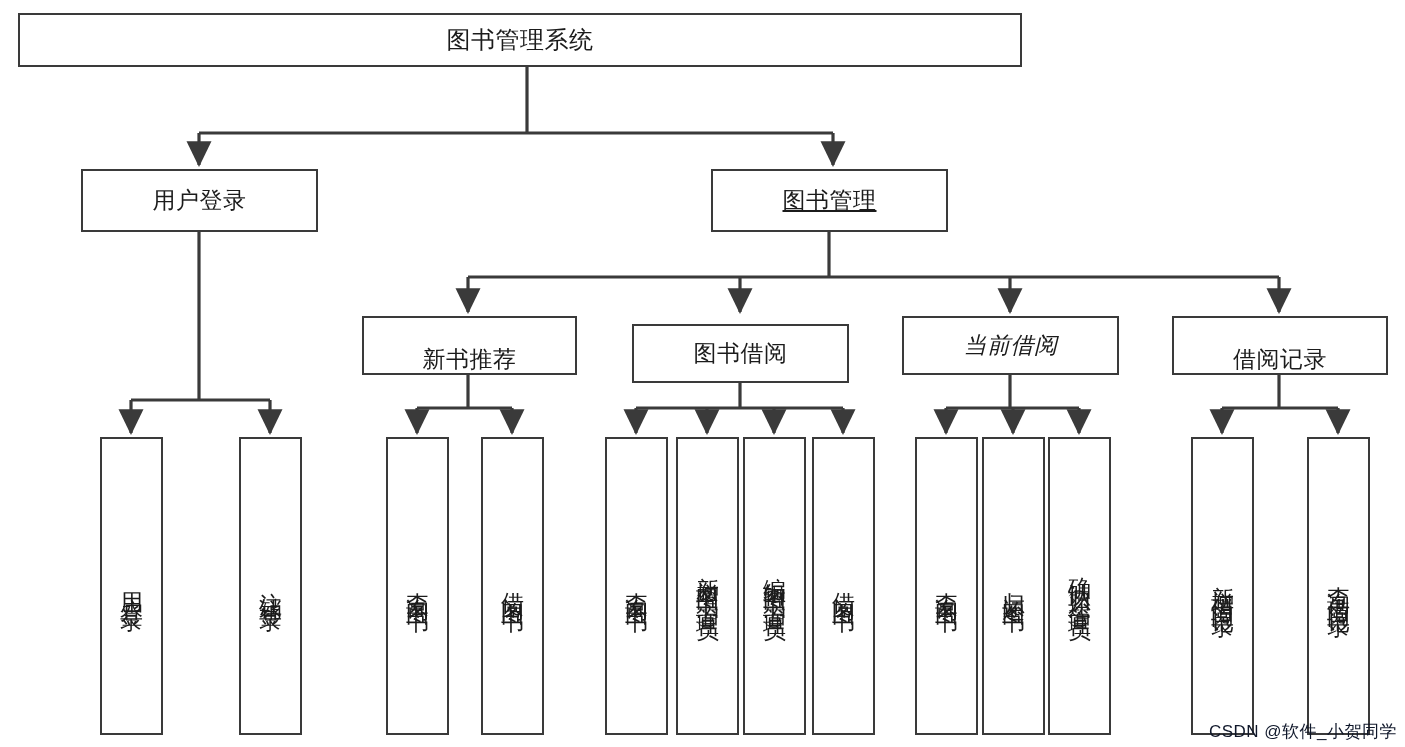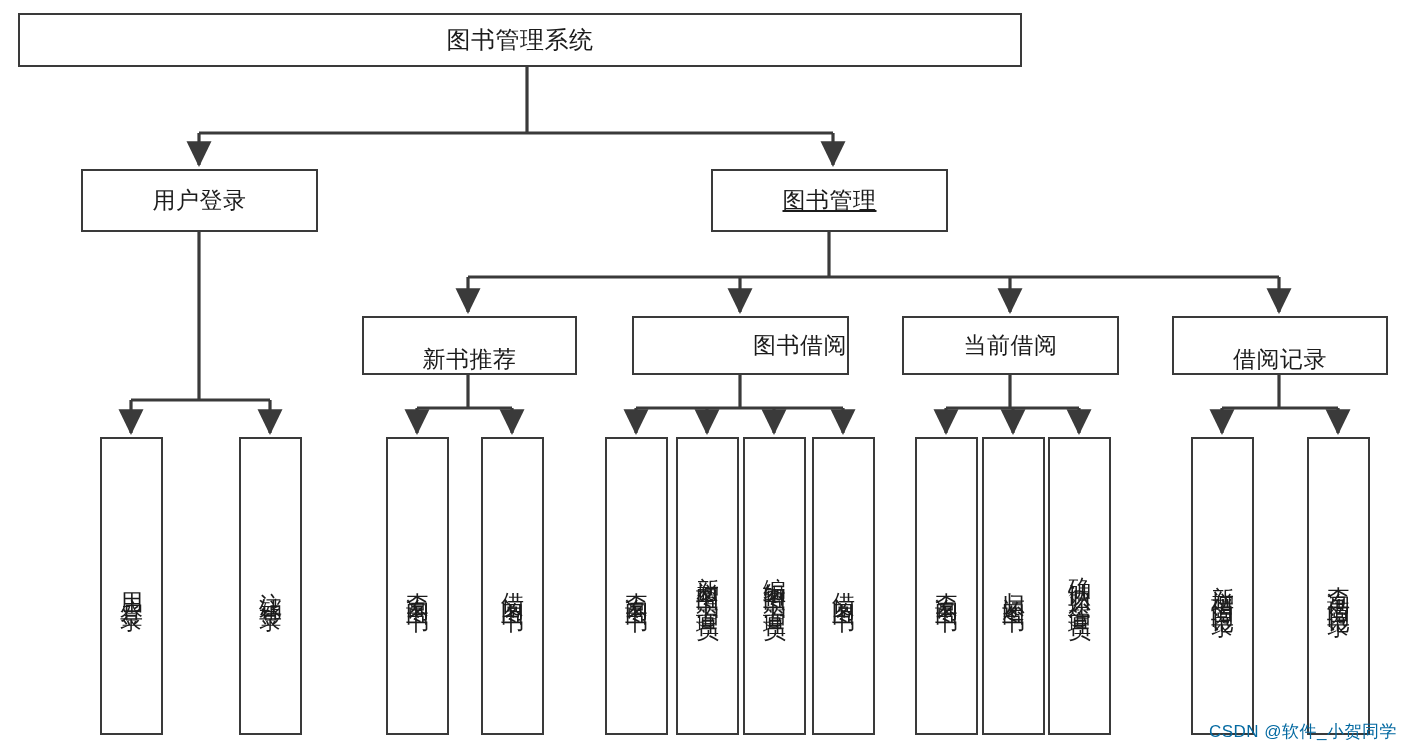--- a/index.html
+++ b/index.html
@@ -36,21 +36,21 @@
     text-orientation:upright;
     font-size:23px;
     line-height:1.0;
     letter-spacing:6px;
     white-space:nowrap;
   }
   .watermark{
     position:absolute;
     right:8px;bottom:4px;
     font-size:17px;
-    color:#0369a1;
+    color:#0f172a;
     letter-spacing:0.5px;
     white-space:nowrap;
     font-family:"Liberation Sans","DejaVu Sans",sans-serif;
   }
 </style>
 </head>
 <body>
 
 <div id="canvas">
 
@@ -111,24 +111,24 @@
   <div class="node h" style="left:81px;top:169px;width:237px;height:63px;">
     <span class="lbl">用户登录</span>
   </div>
   <div class="node h" style="left:711px;top:169px;width:237px;height:63px;text-decoration:underline;">
     <span class="lbl">图书管理</span>
   </div>
 
   <div class="node h" style="left:362px;top:316px;width:215px;height:59px;align-items:flex-end;">
     <span class="lbl">新书推荐</span>
   </div>
-  <div class="node h" style="left:632px;top:316px;width:217px;height:59px;justify-content:flex-end;">
+  <div class="node h" style="left:632px;top:324px;width:217px;height:59px;">
     <span class="lbl">图书借阅</span>
   </div>
-  <div class="node h" style="left:902px;top:316px;width:217px;height:59px;">
+  <div class="node h" style="left:902px;top:316px;width:217px;height:59px;font-style:italic;">
     <span class="lbl">当前借阅</span>
   </div>
   <div class="node h" style="left:1172px;top:316px;width:216px;height:59px;align-items:flex-end;">
     <span class="lbl">借阅记录</span>
   </div>
 
   <div class="node leaf" style="left:100px;top:437px;width:63px;height:298px;">
     <span class="lbl">用户登录</span>
   </div>
   <div class="node leaf" style="left:239px;top:437px;width:63px;height:298px;">

